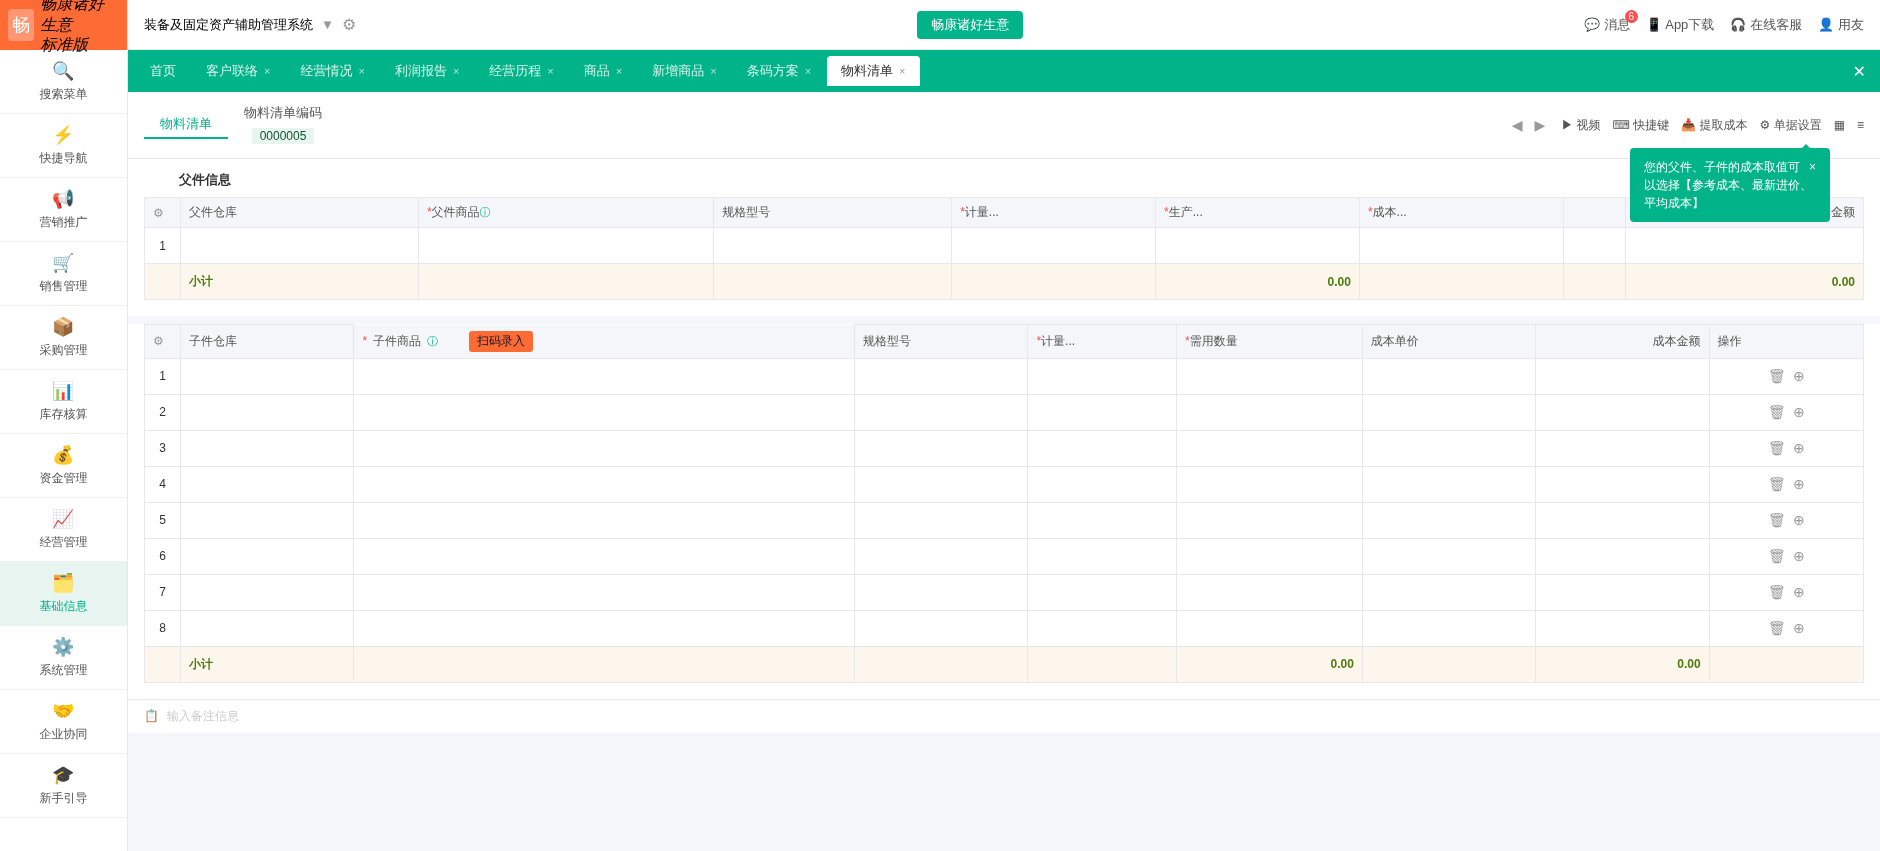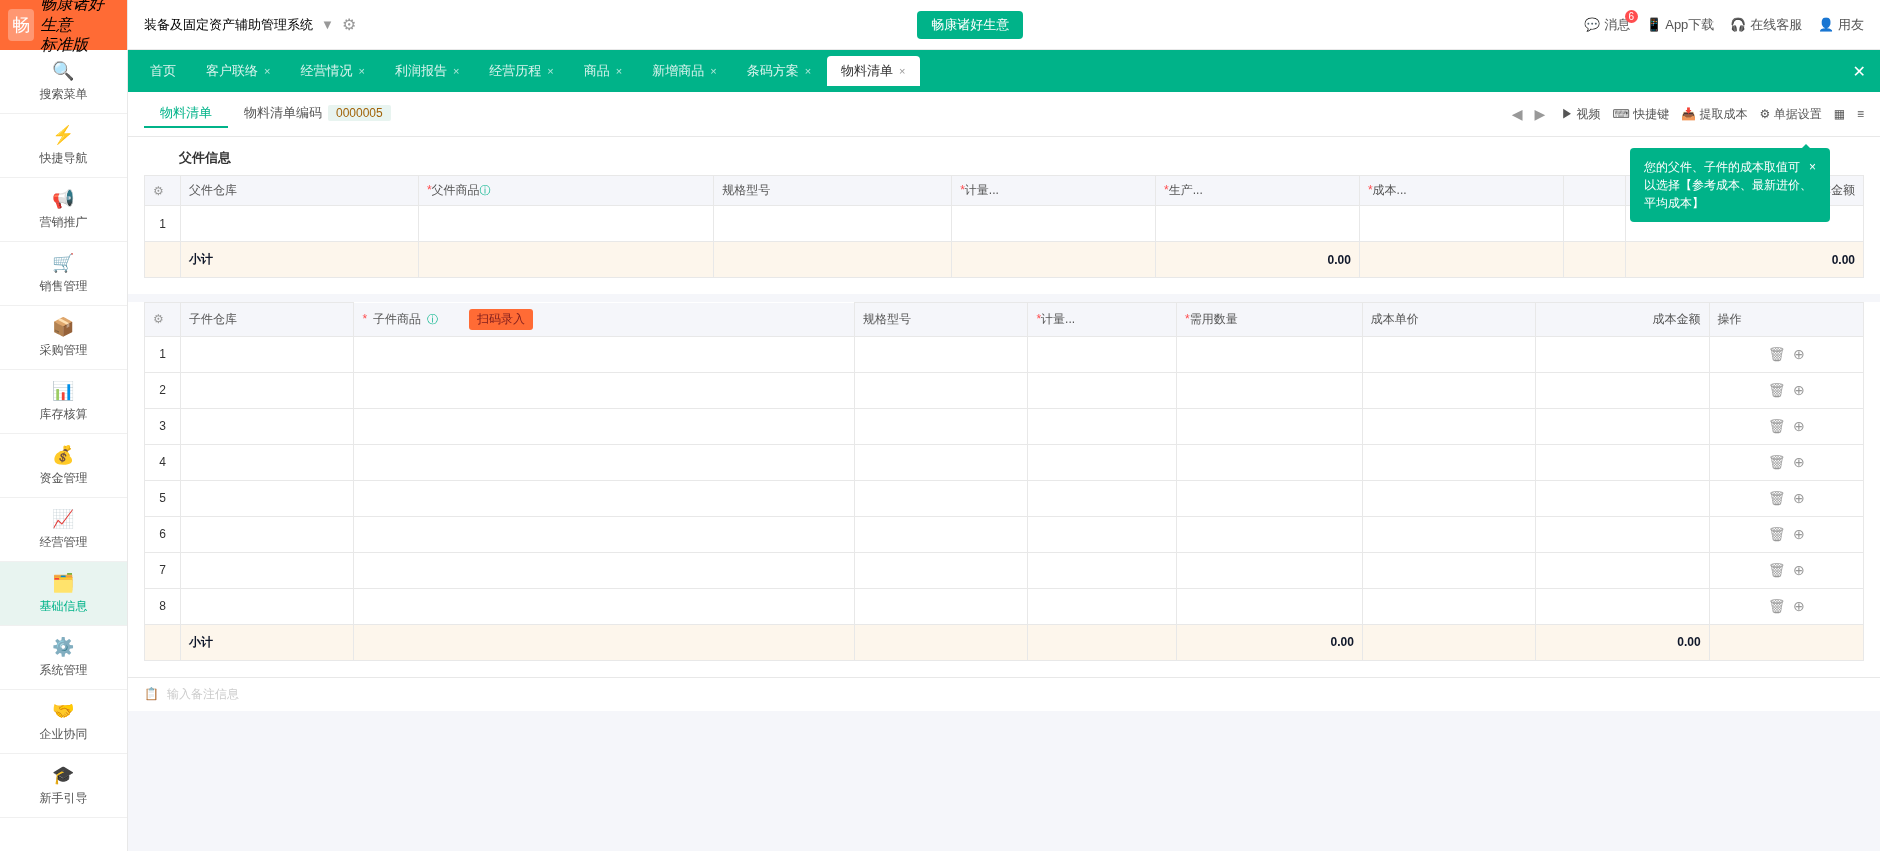--- a/index.html
+++ b/index.html
@@ -173,28 +173,28 @@
     }
     .data-table td {
       border: 1px solid #e8e8e8;
       padding: 4px 8px;
       height: 36px;
       color: #333;
     }
     .subtotal-row td {
       background: #fdf6ec;
       font-weight: bold;
-      color: #0f172a;
+      color: #4d7c0f;
     }
     .required { color: #ff4d4f; }
     .th-settings { width: 36px; text-align: center; }
     .row-num { color: #999; text-align: center; width: 36px; }
     .scan-btn {
       background: #ff6b35;
-      color: #7f1d1d;
+      color: #0f172a;
       border: none;
       padding: 2px 8px;
       border-radius: 3px;
       font-size: 12px;
       cursor: pointer;
       margin-left: 25px;
     }
     .action-cell { text-align: center; white-space: nowrap; }
     .action-icon { color: #999; cursor: pointer; margin: 0 2px; font-size: 14px; }
 
@@ -368,23 +368,23 @@
         </div>
       </div>
     <span class="nav-close">✕</span>
   </div>
 
   <div class="content">
 
     <div class="sub-header">
       <div style="display:flex;align-items:center;gap:0;">
         <div class="sub-tab active">物料清单</div>
-        <div class="sub-tab" style="display:flex;align-items:center;gap:6px;">
+        <div class="sub-tab" style="display:flex;align-items:center;gap:6px;flex-direction:column;">
           <span>物料清单编码</span>
-          <span style="background:#e8f4f0;color:#a16207;padding:1px 8px;border-radius:2px;font-size:12px;">0000005</span>
+          <span style="background:#e8f4f0;color:#14532d;padding:1px 8px;border-radius:2px;font-size:12px;">0000005</span>
         </div>
       </div>
       <div class="sub-header-actions">
         <div class="nav-arrows">
           <span class="nav-arrow">◀</span>
           <span class="nav-arrow">▶</span>
         </div>
         <span>▶ 视频</span>
         <span>⌨ 快捷键</span>
         <span>📥 提取成本</span>

